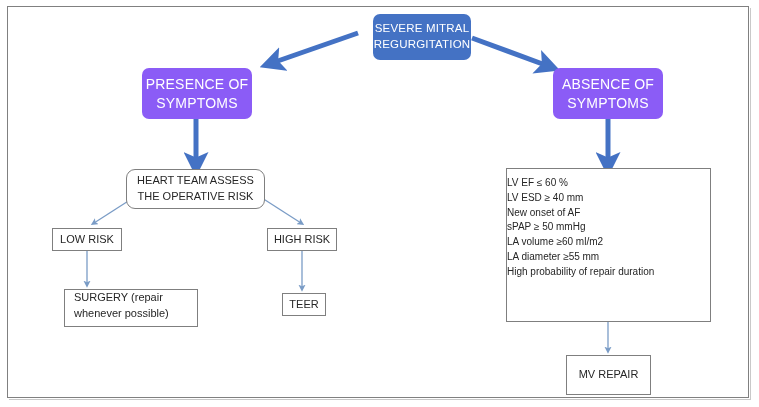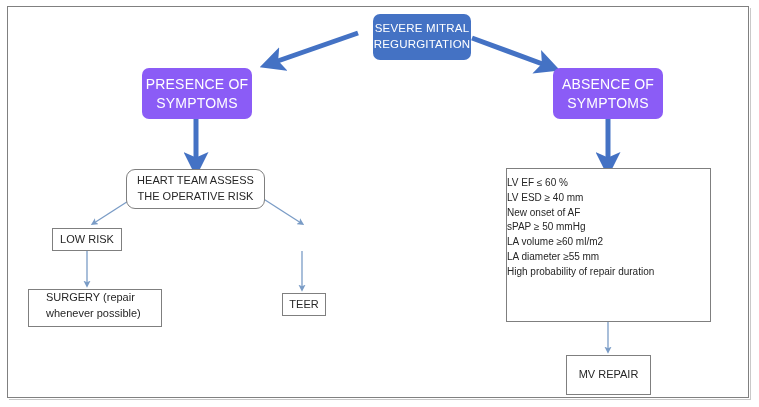--- a/index.html
+++ b/index.html
@@ -72,21 +72,22 @@
   .node-plain {
     background: #ffffff;
     border: 1px solid #7f7f7f;
     color: #262626;
     line-height: 1.45;
   }
   .fs11 { font-size: 11px; }
   .align-left {
     justify-content: flex-start;
     text-align: center;
-    padding-left: 17px;
+    padding-left: 9px;
+    margin-left: 36px;
   }
   .criteria {
     display: block;
     padding-top: 7px;
     font-size: 10px;
     line-height: 1.48;
     text-align: left;
     color: #262626;
   }
 </style>
@@ -162,20 +163,23 @@
 
   <div class="node node-plain fs11" style="left:126px; top:169px; width:139px; height:40px; flex-direction:column;border-radius:9px;">
     <span>HEART TEAM ASSESS</span>
     <span>THE OPERATIVE RISK</span>
   </div>
 
   <div class="node node-plain fs11" style="left:52px; top:228px; width:70px; height:23px;">
     <span>LOW RISK</span>
   </div>
 
+  <div class="node node-plain fs11" style="left:267px; top:228px; width:70px; height:23px;">
+    <span>HIGH RISK</span>
+  </div>
 
   <div class="node node-plain fs11 align-left" style="left:28px; top:289px; width:134px; height:38px; flex-direction:column; align-items:flex-start;">
     <span>SURGERY (repair</span>
     <span>whenever possible)</span>
   </div>
 
   <div class="node node-plain fs11" style="left:282px; top:293px; width:44px; height:23px;">
     <span>TEER</span>
   </div>
 

